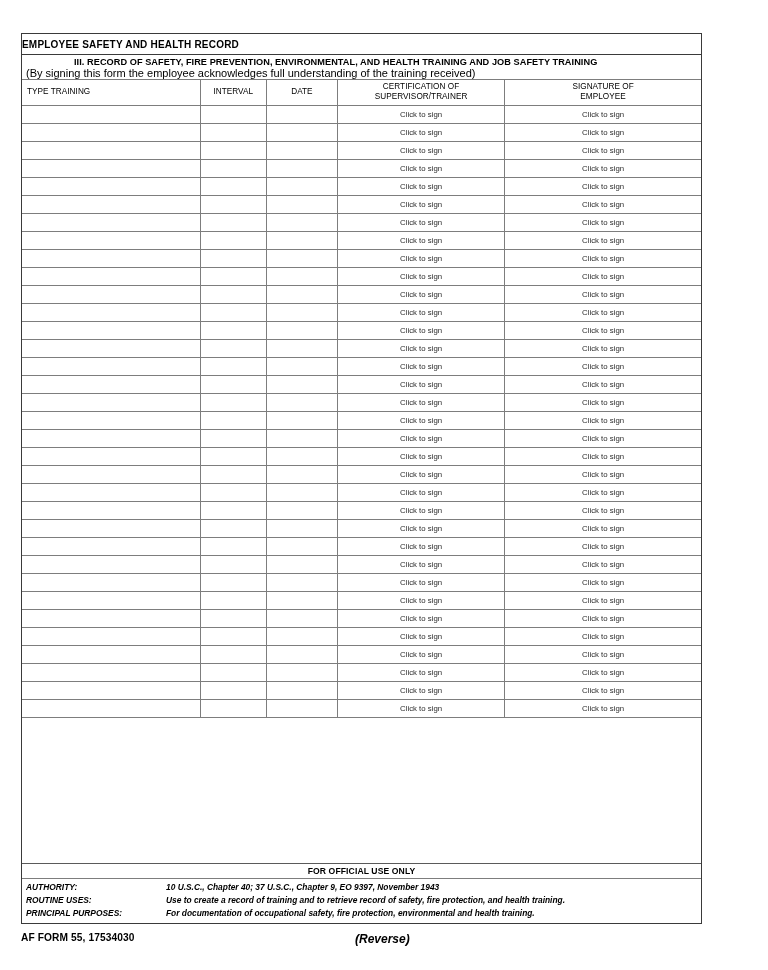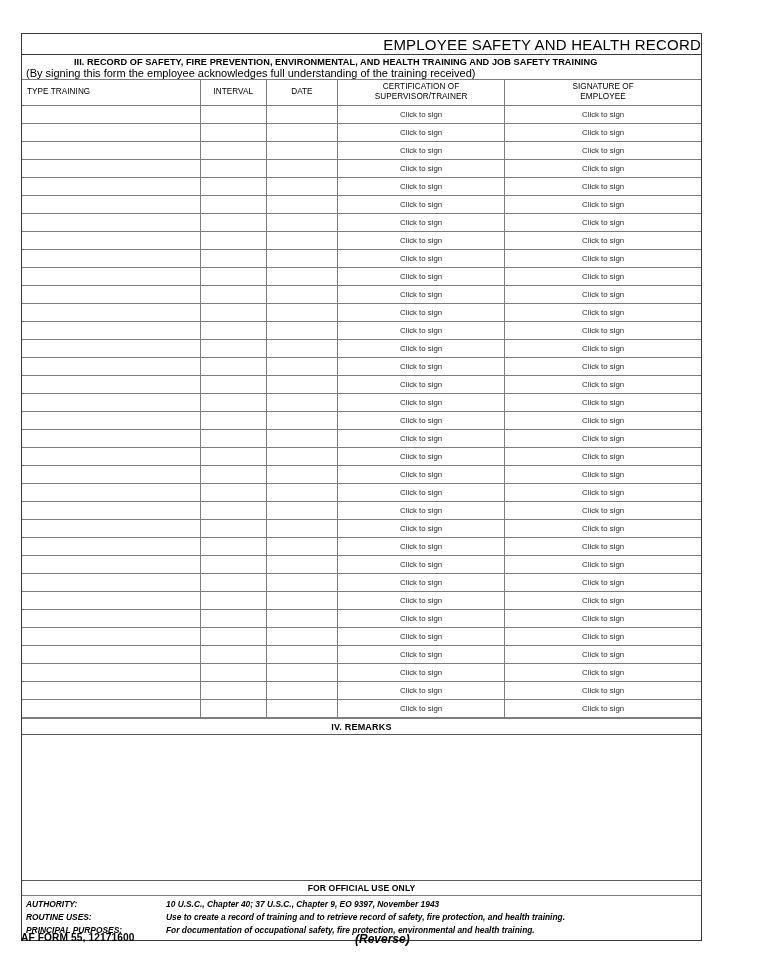--- a/index.html
+++ b/index.html
@@ -31,23 +31,23 @@
     width: 681px;
     border: 1.5px solid #3a3a3a;
     box-sizing: border-box;
     background: #ffffff;
   }
 
   
   .title-bar {
     height: 21px;
     line-height: 21px;
-    text-align: right;
-    font-size: 15px;
-    font-weight: normal;
+    text-align: left;
+    font-size: 10px;
+    font-weight: bold;
     letter-spacing: .2px;
     border-bottom: 1.5px solid #3a3a3a;
     box-sizing: border-box;
   }
 
   
   .section-head {
     border-bottom: 1px solid #7d7d7d;
     box-sizing: border-box;
     padding: 2px 0 1px 4px;
@@ -461,21 +461,20 @@
           <tr>
             <td></td>
             <td></td>
             <td></td>
             <td class="sign-cell">Click to sign</td>
             <td class="sign-cell">Click to sign</td>
           </tr>
         </tbody>
     </table>
 
-    <div class="remarks-head">IV.  REMARKS</div>
     <div class="remarks-body"></div>
 
     <div class="fouo-head">FOR OFFICIAL USE ONLY</div>
     <div class="legal">
       <div class="legal-row">
         <div class="legal-label">AUTHORITY:</div>
         <div class="legal-value">10 U.S.C., Chapter 40;   37 U.S.C., Chapter 9, EO 9397, November 1943</div>
       </div>
       <div class="legal-row">
         <div class="legal-label">ROUTINE USES:</div>
@@ -483,17 +482,17 @@
       </div>
       <div class="legal-row">
         <div class="legal-label">PRINCIPAL PURPOSES:</div>
         <div class="legal-value">For documentation of occupational safety, fire protection, environmental and health training.</div>
       </div>
     </div>
 
   </div>
 
   <div class="footer">
-    <div class="form-id">AF FORM 55, 12171600</div>
+    <div class="form-id">AF FORM 55, 17534030</div>
     <div class="reverse">(Reverse)</div>
   </div>
 
 </div>
 
 </body></html>

